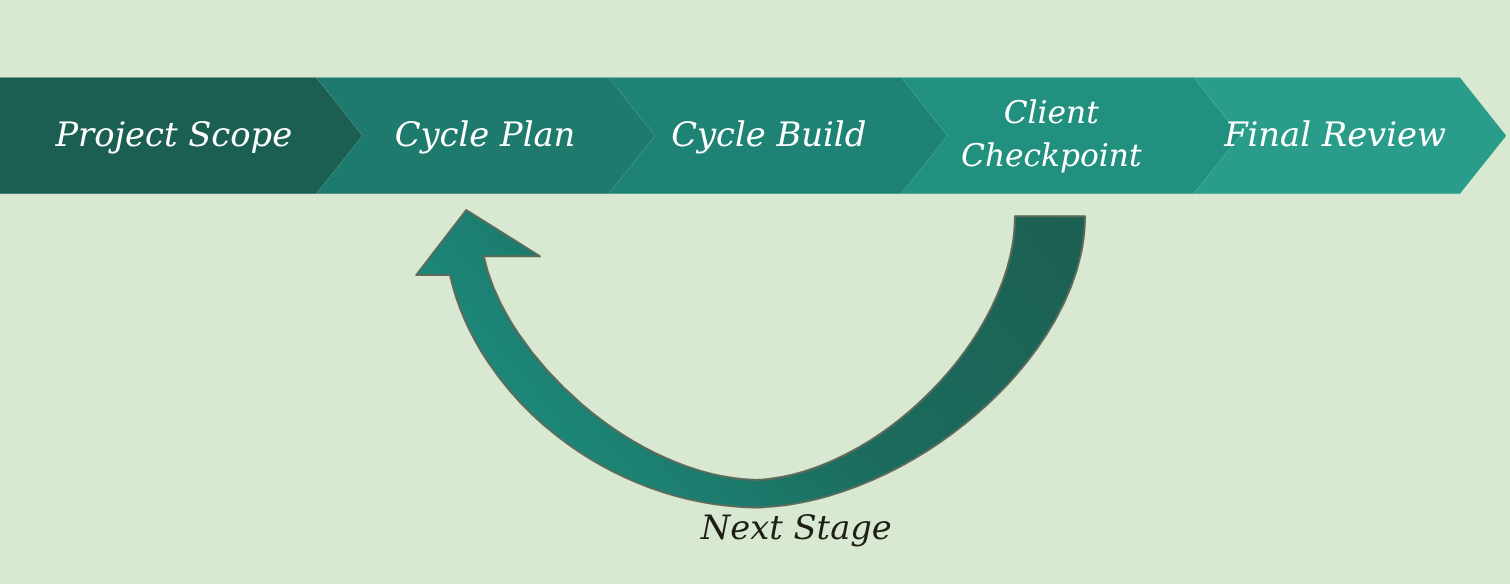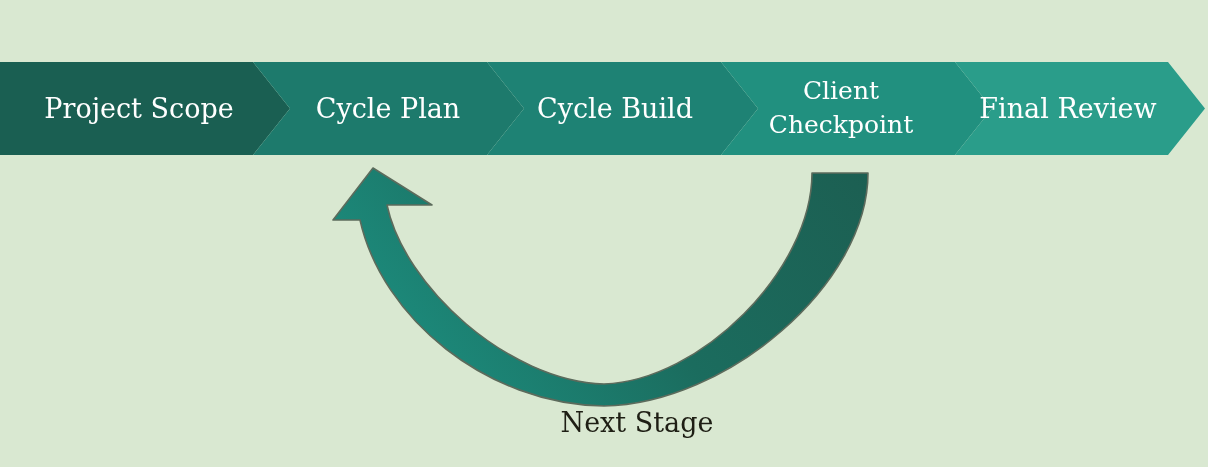--- a/index.html
+++ b/index.html
@@ -11,20 +11,21 @@
     height: 467px;
     background: #d9e8d1;
     font-family: "DejaVu Serif", "Liberation Serif", serif;
     overflow: hidden;
     position: relative;
   }
   #diagram-root {
     position: relative;
     width: 1208px;
     height: 467px;
+    font-style: italic;
   }
   .process-svg {
     position: absolute;
     top: 0;
     left: 0;
     width: 1208px;
     height: 467px;
     display: block;
   }
   .stage-label {

